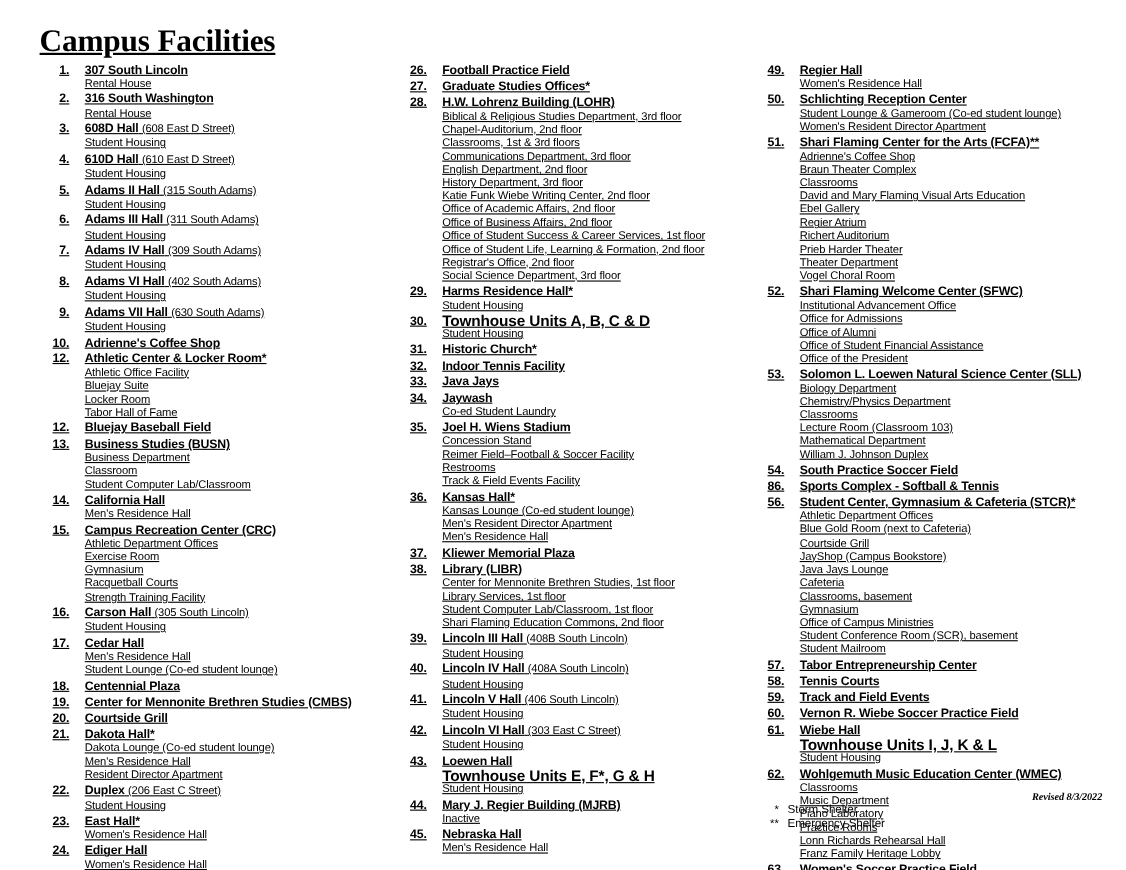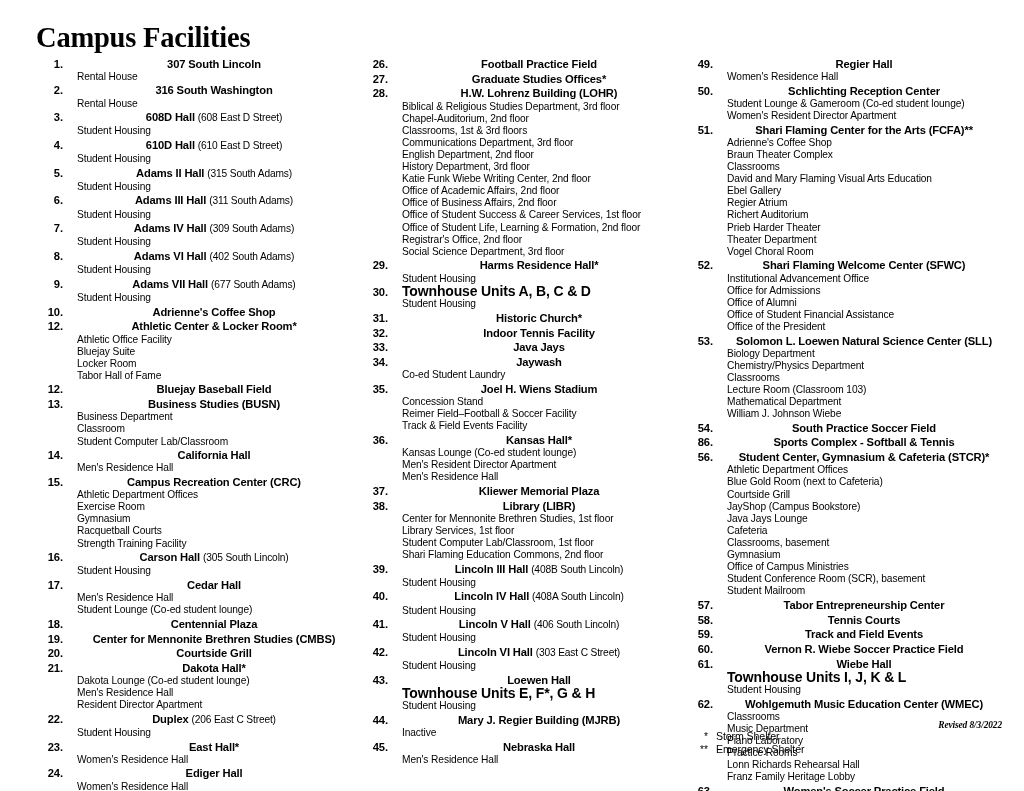--- a/index.html
+++ b/index.html
@@ -12,20 +12,21 @@
     height: 791px;
     font-family: "Liberation Sans", sans-serif;
     color: #000000;
     overflow: hidden;
   }
   .page {
     position: relative;
     width: 1024px;
     height: 791px;
     box-sizing: border-box;
+    text-decoration: underline;
   }
   .columns {
     display: flex;
     flex-direction: row;
     align-items: flex-start;
     padding: 24px 18px 0 26px;
     box-sizing: border-box;
   }
   .column {
     width: 325px;
@@ -65,21 +66,20 @@
   .entry-body {
     flex: 1 1 auto;
     padding-left: 14px;
     min-width: 0;
   }
   .entry-title {
     font-weight: bold;
     font-size: 11.2px;
     line-height: 14.2px;
     letter-spacing: -0.15px;
-    text-align: center;
   }
   .entry-title .addr {
     font-weight: normal;
     font-size: 10.2px;
   }
   .entry-subtitle {
     font-weight: bold;
     font-size: 14px;
     line-height: 13.2px;
     letter-spacing: -0.15px;
@@ -186,21 +186,21 @@
           <div class="entry">
             <div class="entry-num">8.</div>
             <div class="entry-body">
               <div class="entry-title"><span>Adams VI Hall</span> <span class="addr">(402 South Adams)</span></div>
               <div class="entry-sub">Student Housing</div>
             </div>
           </div>
           <div class="entry">
             <div class="entry-num">9.</div>
             <div class="entry-body">
-              <div class="entry-title"><span>Adams VII Hall</span> <span class="addr">(677 South Adams)</span></div>
+              <div class="entry-title"><span>Adams VII Hall</span> <span class="addr">(630 South Adams)</span></div>
               <div class="entry-sub">Student Housing</div>
             </div>
           </div>
           <div class="entry">
             <div class="entry-num">10.</div>
             <div class="entry-body">
               <div class="entry-title"><span>Adrienne's Coffee Shop</span></div>
             </div>
           </div>
           <div class="entry">
@@ -384,20 +384,21 @@
               <div class="entry-title"><span>Jaywash</span></div>
               <div class="entry-sub">Co-ed Student Laundry</div>
             </div>
           </div>
           <div class="entry">
             <div class="entry-num">35.</div>
             <div class="entry-body">
               <div class="entry-title"><span>Joel H. Wiens Stadium</span></div>
               <div class="entry-sub">Concession Stand</div>
               <div class="entry-sub">Reimer Field–Football &amp; Soccer Facility</div>
+              <div class="entry-sub">Restrooms</div>
               <div class="entry-sub">Track &amp; Field Events Facility</div>
             </div>
           </div>
           <div class="entry">
             <div class="entry-num">36.</div>
             <div class="entry-body">
               <div class="entry-title"><span>Kansas Hall*</span></div>
               <div class="entry-sub">Kansas Lounge (Co-ed student lounge)</div>
               <div class="entry-sub">Men's Resident Director Apartment</div>
               <div class="entry-sub">Men's Residence Hall</div>
@@ -519,21 +520,21 @@
           </div>
           <div class="entry">
             <div class="entry-num">53.</div>
             <div class="entry-body">
               <div class="entry-title"><span>Solomon L. Loewen Natural Science Center (SLL)</span></div>
               <div class="entry-sub">Biology Department</div>
               <div class="entry-sub">Chemistry/Physics Department</div>
               <div class="entry-sub">Classrooms</div>
               <div class="entry-sub">Lecture Room (Classroom 103)</div>
               <div class="entry-sub">Mathematical Department</div>
-              <div class="entry-sub">William J. Johnson Wiebe</div>
+              <div class="entry-sub">William J. Johnson Duplex</div>
             </div>
           </div>
           <div class="entry">
             <div class="entry-num">54.</div>
             <div class="entry-body">
               <div class="entry-title"><span>South Practice Soccer Field</span></div>
             </div>
           </div>
           <div class="entry">
             <div class="entry-num">86.</div>

